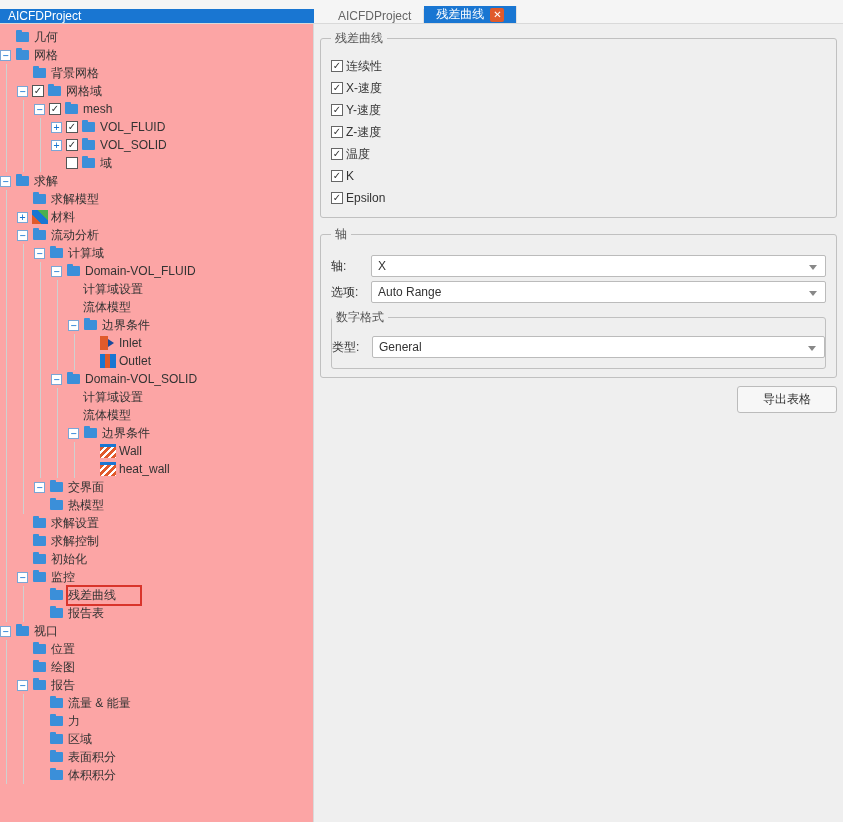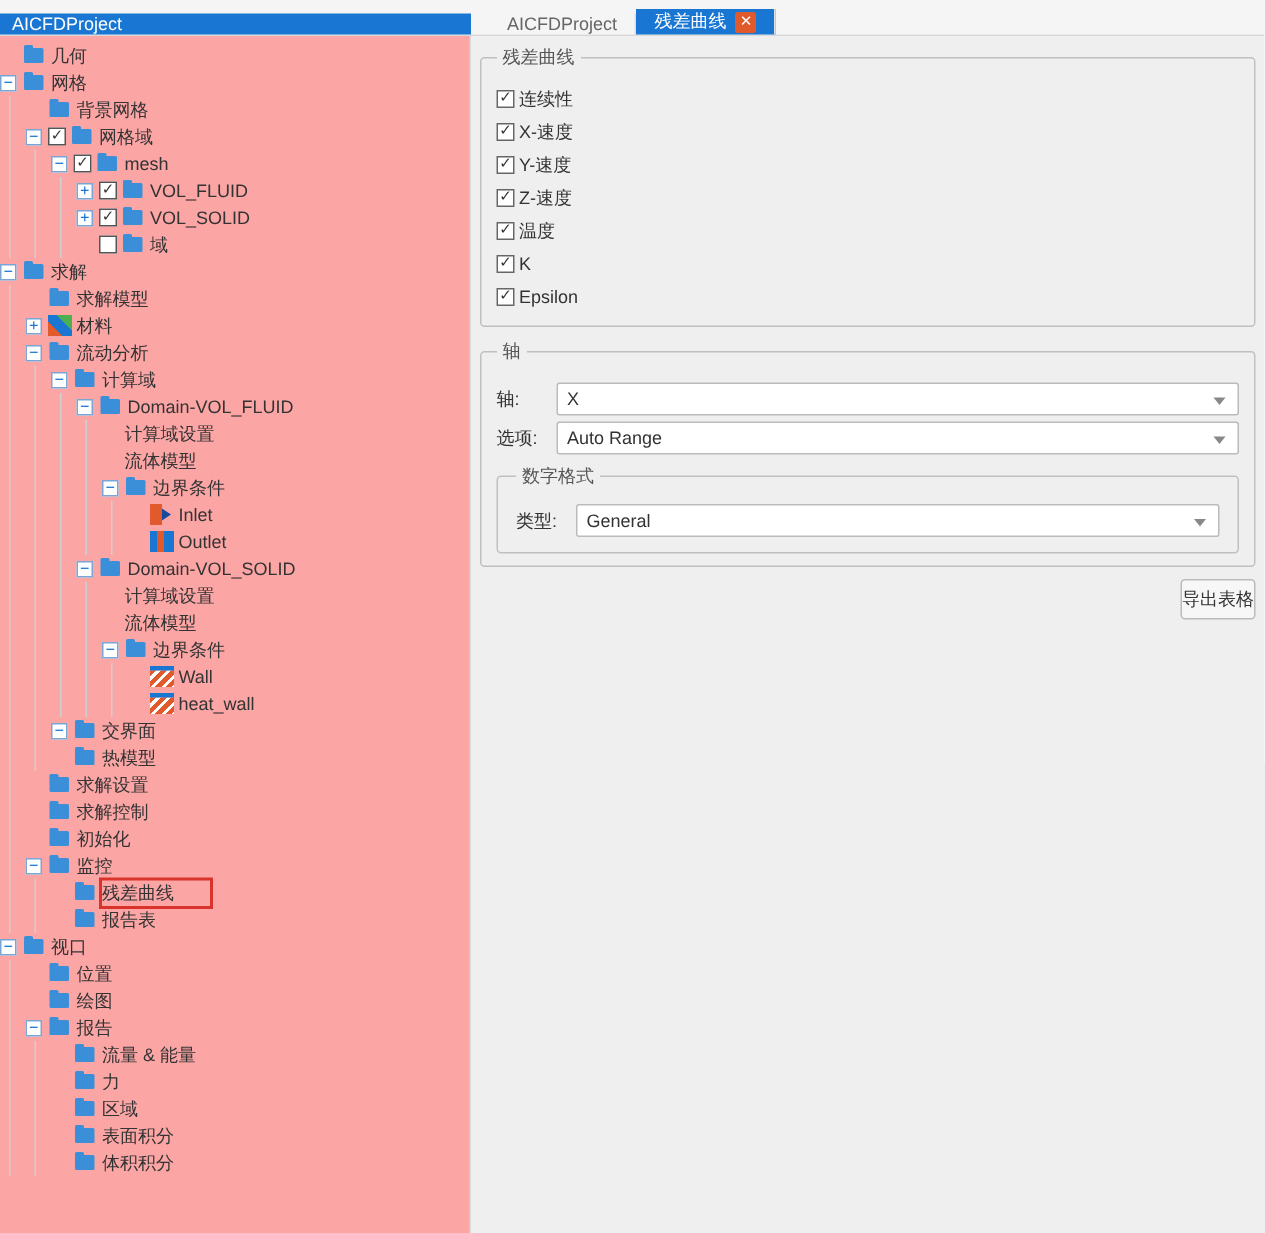--- a/index.html
+++ b/index.html
@@ -187,26 +187,26 @@
     position: absolute;
     right: 8px; top: 9px;
     border-left: 4px solid transparent;
     border-right: 4px solid transparent;
     border-top: 5px solid #888;
   }
   fieldset.inner {
     border: 1px solid #c0c0c0;
     border-radius: 3px;
     margin: 6px 0 0 0;
-    padding: 6px 12px;
+    padding: 6px 0;
   }
   .actions { text-align: right; }
   .btn {
     display: inline-block;
-    padding: 4px 0;
+    padding: 4px 25px;
     background: #f7f7f7;
     border: 1px solid #bbb;
     border-radius: 3px;
     color:#333;
   }
 </style>
 </head>
 <body>
 
 <div class="tabbar">

